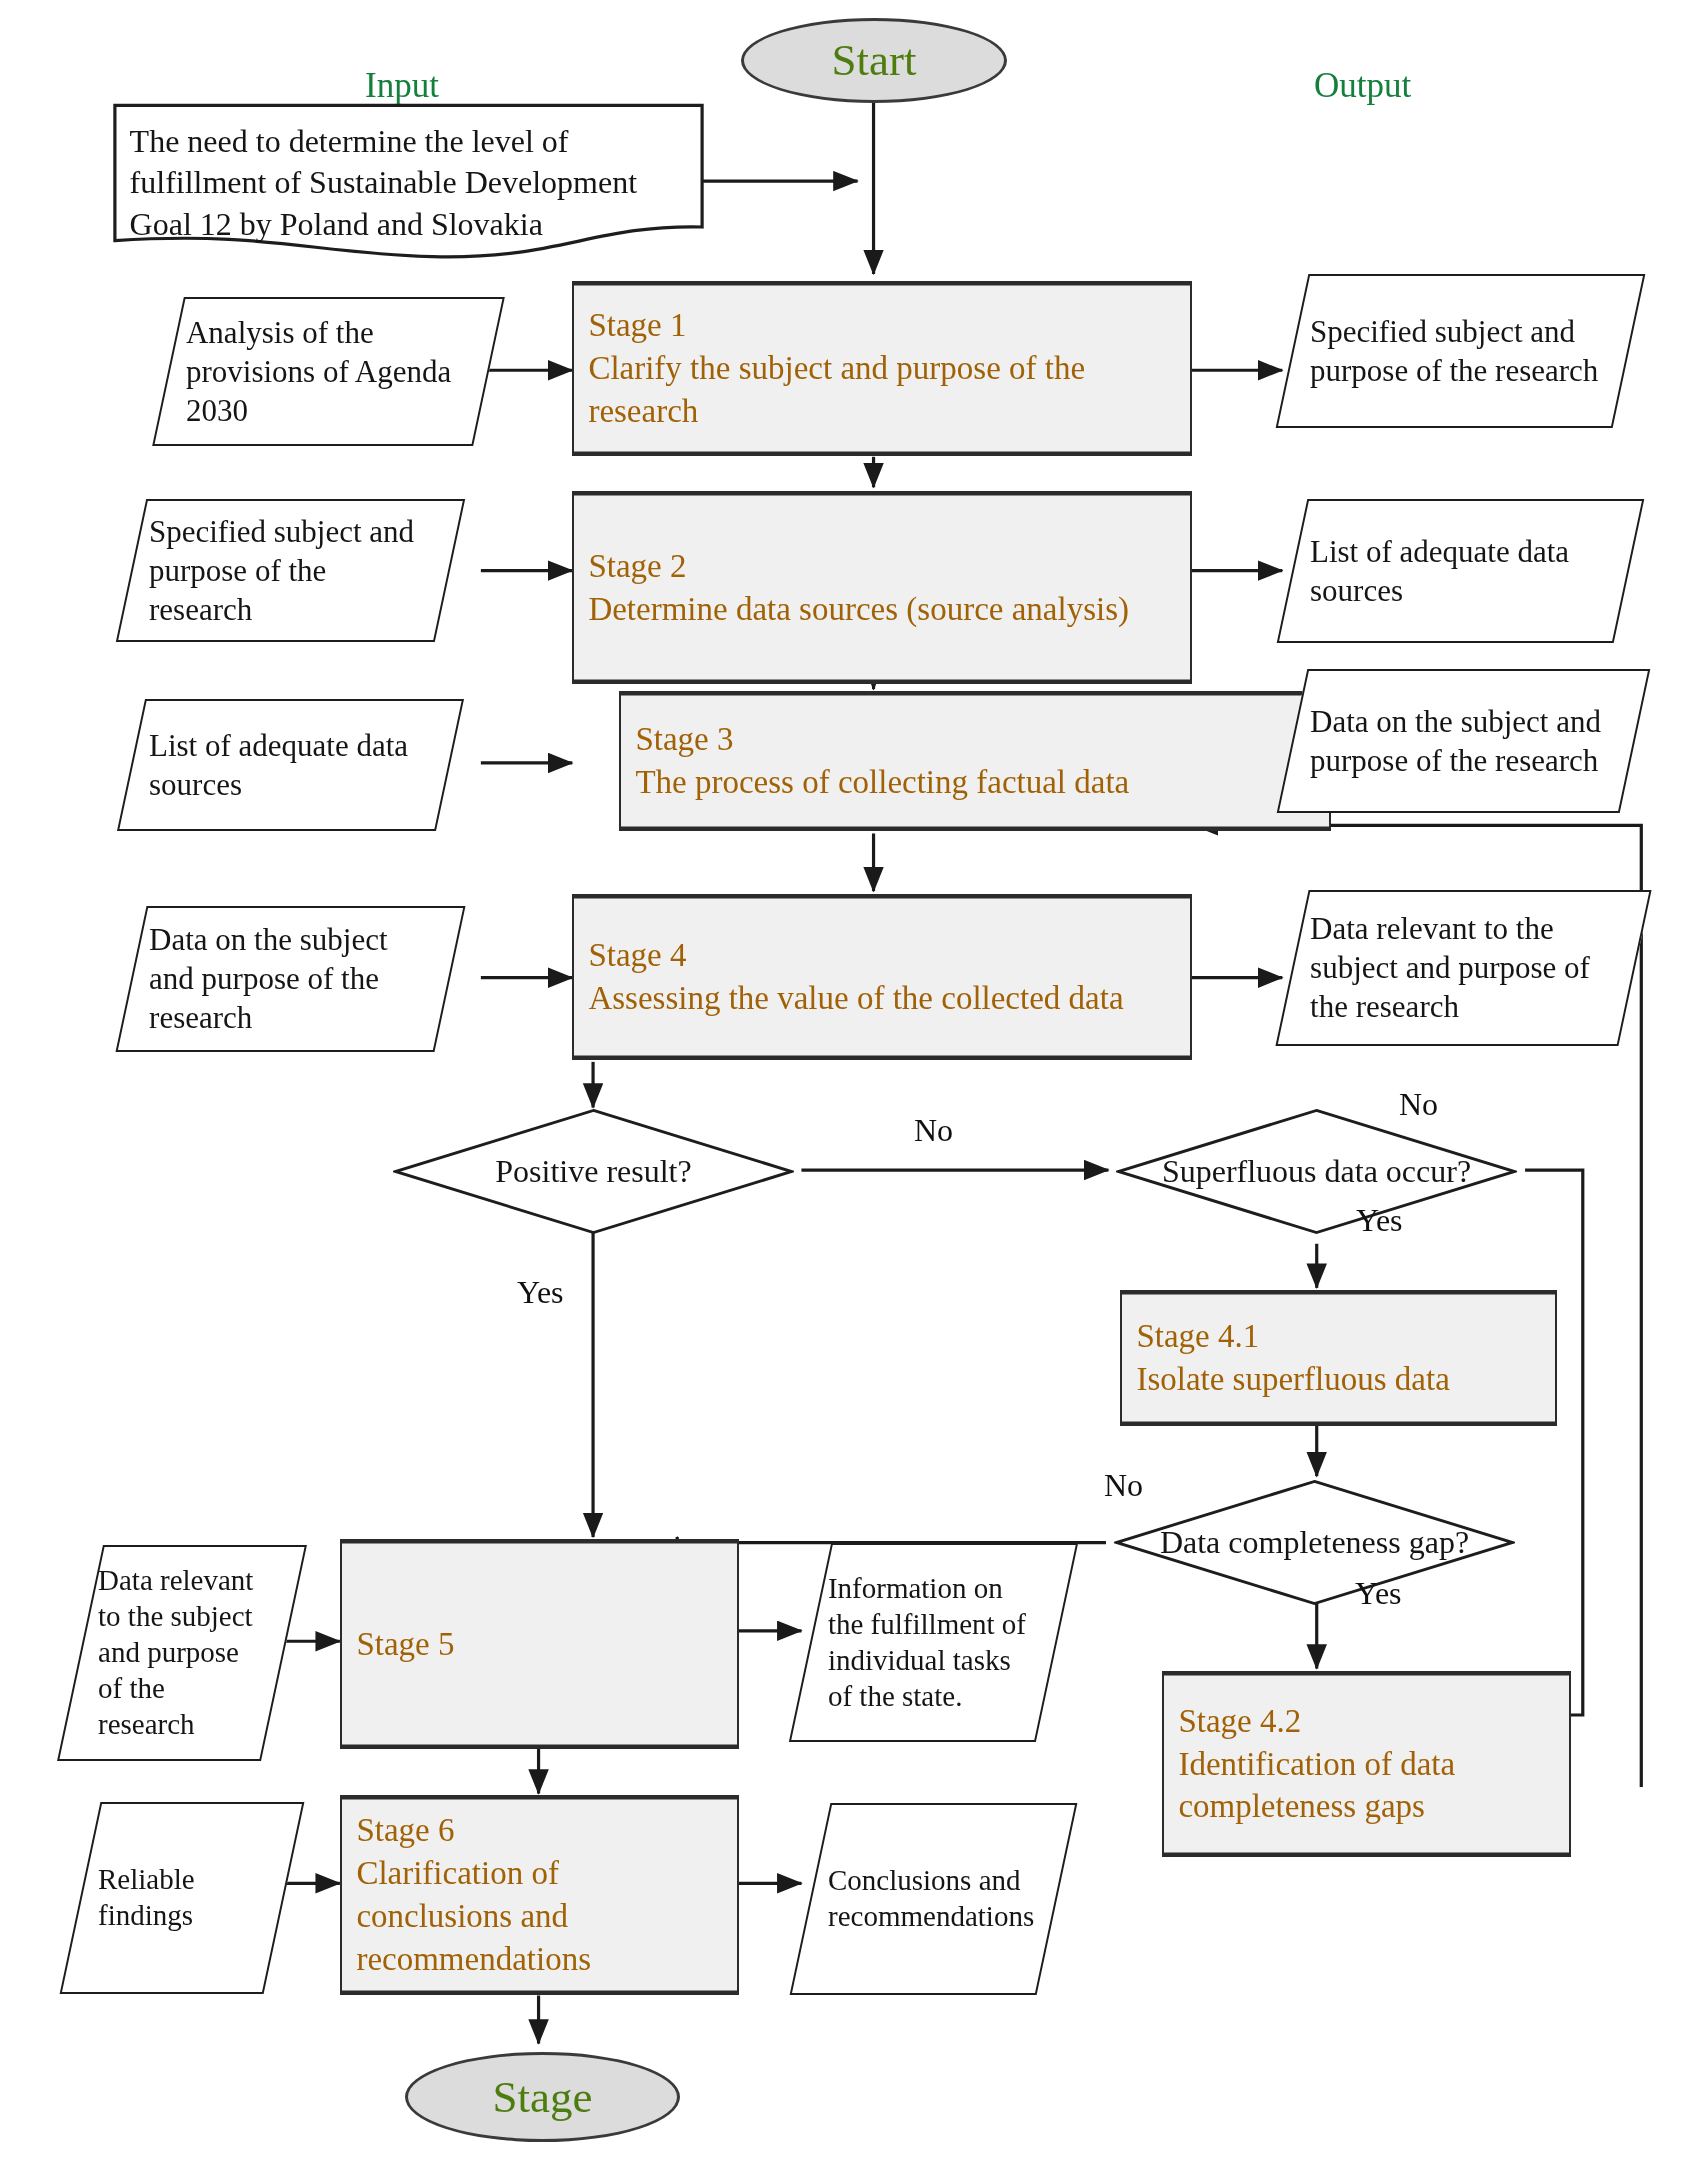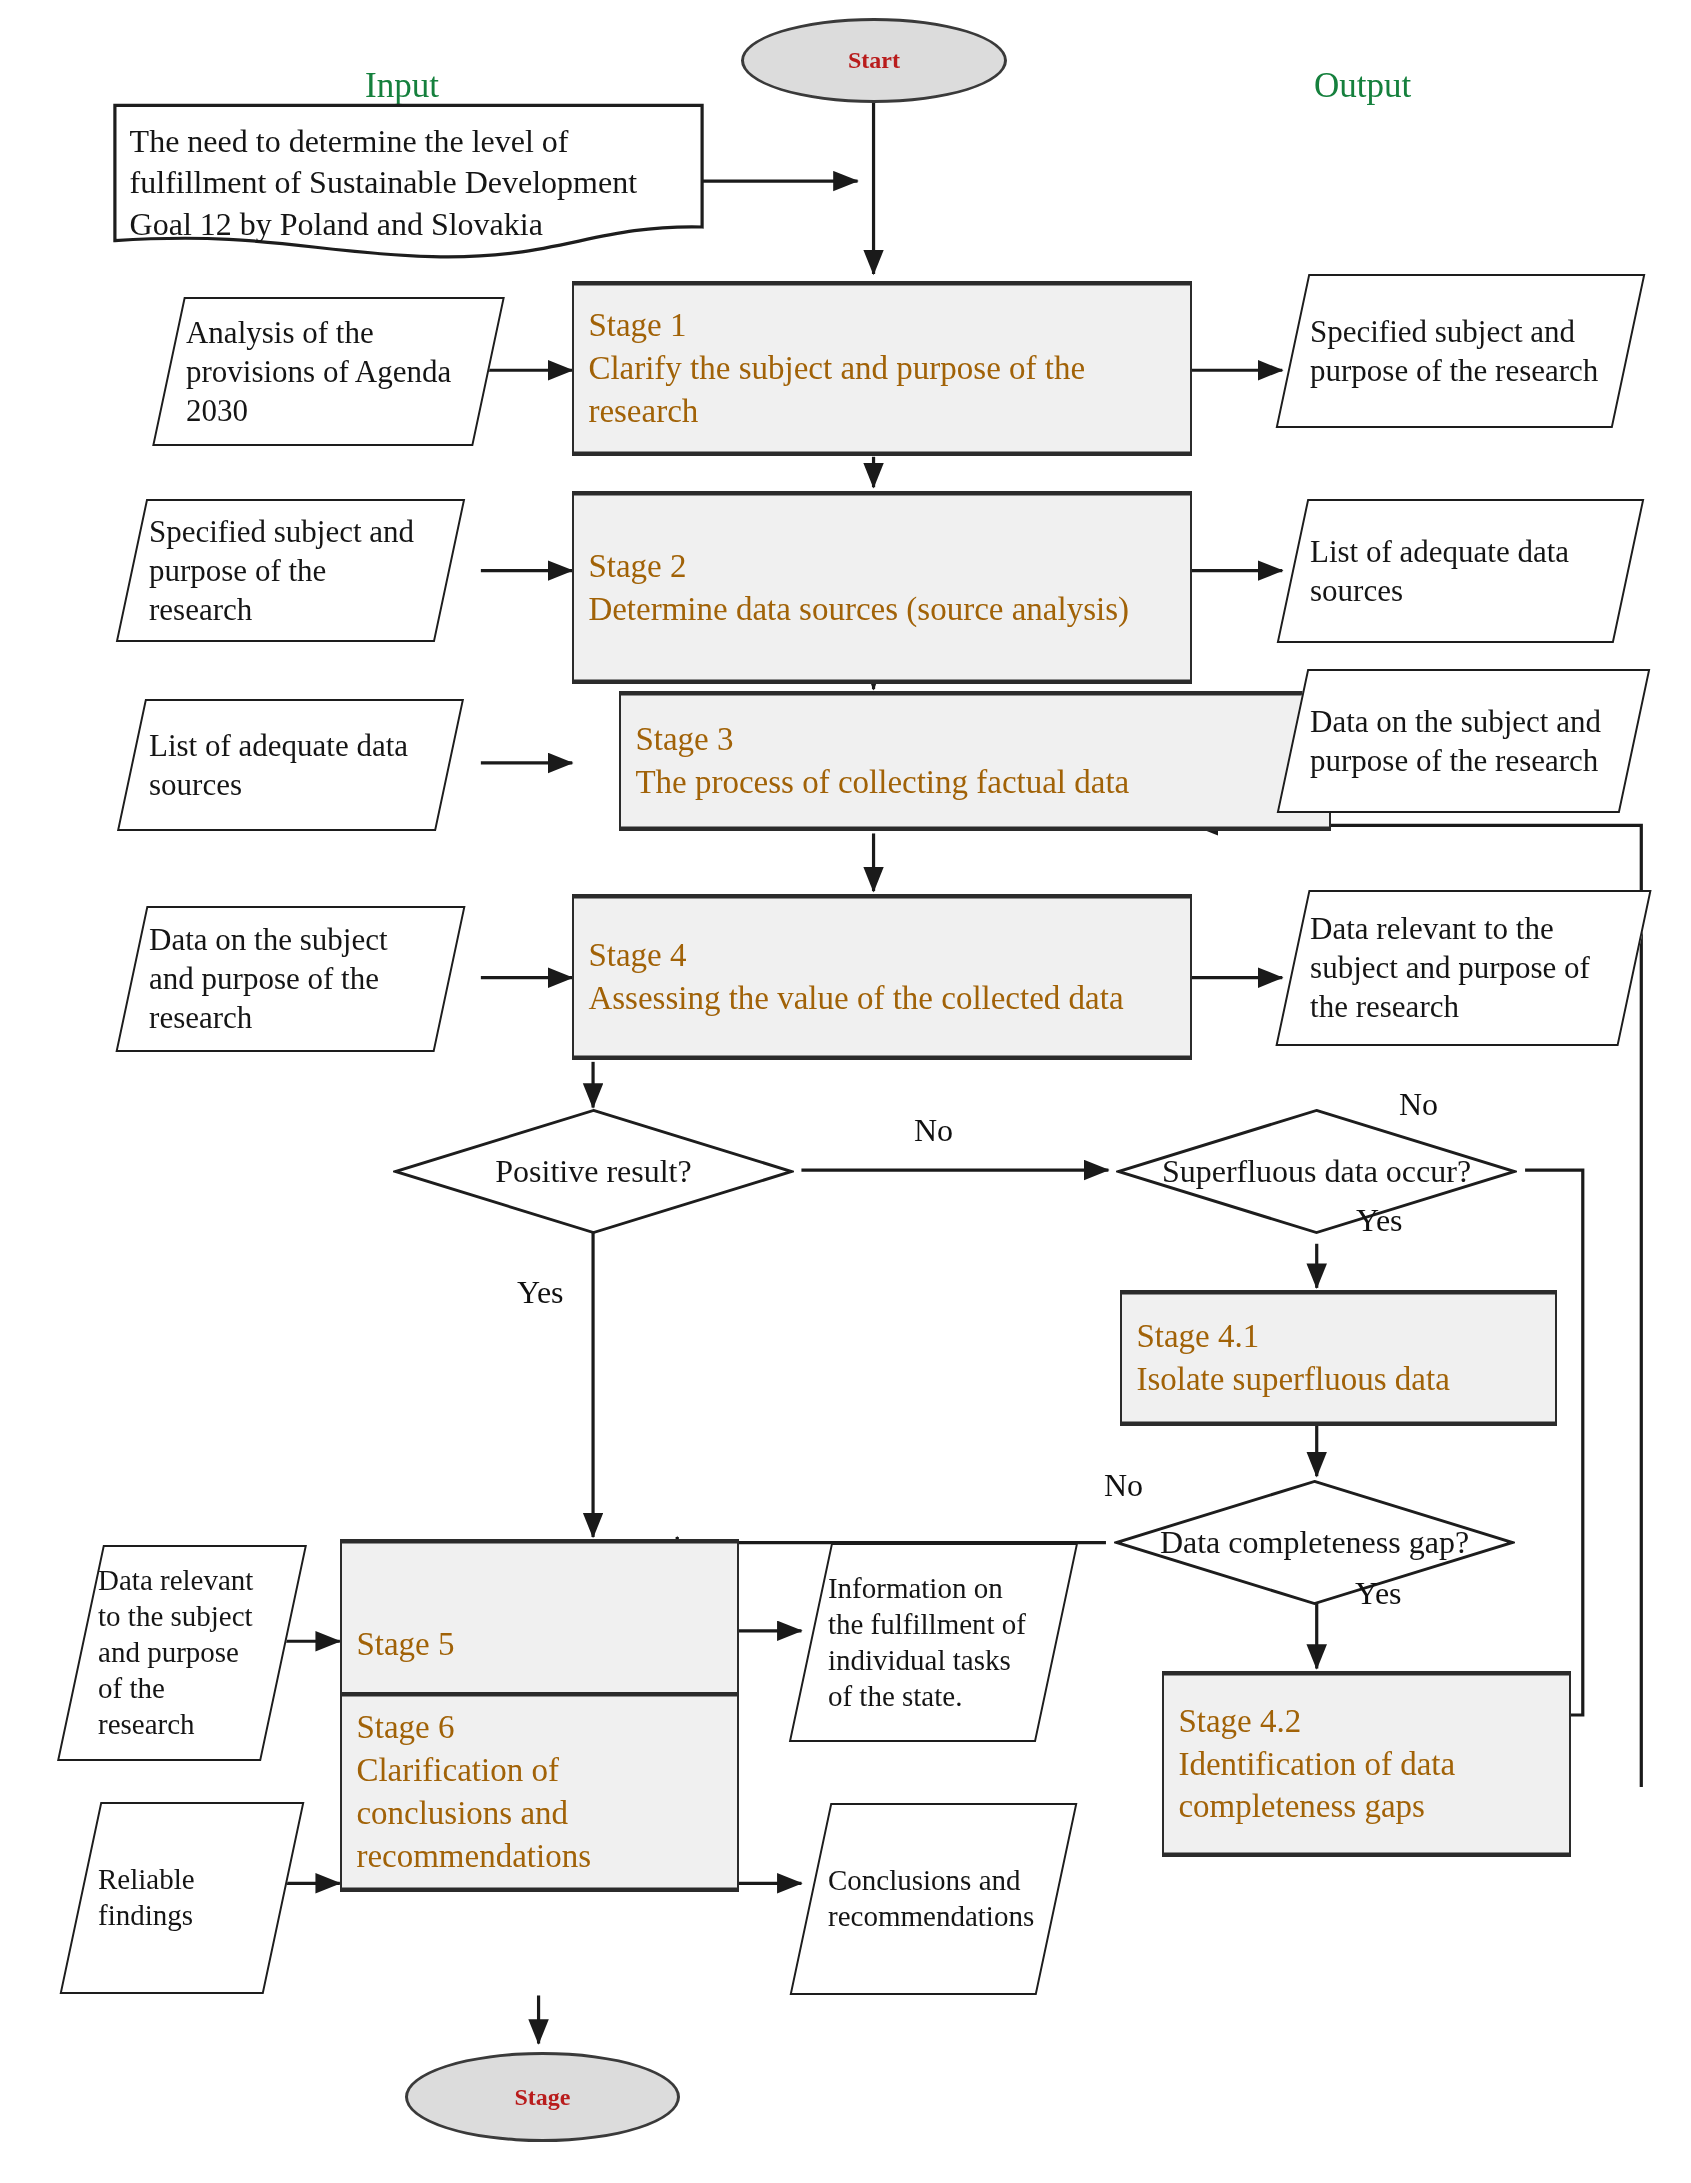--- a/index.html
+++ b/index.html
@@ -83,23 +83,22 @@
   }
   
   .term {
     position: absolute;
     background: #dcdcdc;
     border: 3.2px solid #3a3a3a;
     border-radius: 50%;
     display: flex;
     align-items: center;
     justify-content: center;
-    font-size: 24px;
-    color: #b91c1c;
-    font-weight: bold;
+    font-size: 45px;
+    color: #4d7c0f;
   }
   
   .doc {
     position: absolute;
   }
   .doc svg { position: absolute; left:0; top:0; }
   .doc .txt {
     position: absolute;
     left: 17.6px; top: 17.6px;
     right: 16px;
@@ -209,21 +208,21 @@
   </div>
   <div class="node proc" style="left:1120px; top:1290px; width:437px; height:136px;">
     <div class="txt"><span>Stage 4.1</span><br><span>Isolate superfluous data</span></div>
   </div>
   <div class="node proc" style="left:1162px; top:1671px; width:409px; height:186px;">
     <div class="txt"><span>Stage 4.2</span><br><span>Identification of data completeness gaps</span></div>
   </div>
   <div class="node proc" style="left:340px; top:1539px; width:399px; height:210px;">
     <div class="txt"><span>Stage 5</span><br></div>
   </div>
-  <div class="node proc" style="left:340px; top:1692px; width:399px; height:200px;">
+  <div class="node proc" style="left:340px; top:1795px; width:399px; height:200px;">
     <div class="txt"><span>Stage 6</span><br><span>Clarification of conclusions and recommendations</span></div>
   </div>
 
   <div class="node para skewL" style="left:168px; top:297px; width:321px; height:149px;">
     <div class="txt">Analysis of the provisions of Agenda 2030</div>
   </div>
   <div class="node para skewL" style="left:131px; top:499px; width:319px; height:143px;">
     <div class="txt">Specified subject and purpose of the research</div>
   </div>
   <div class="node para skewL" style="left:131px; top:699px; width:319px; height:132px;">

